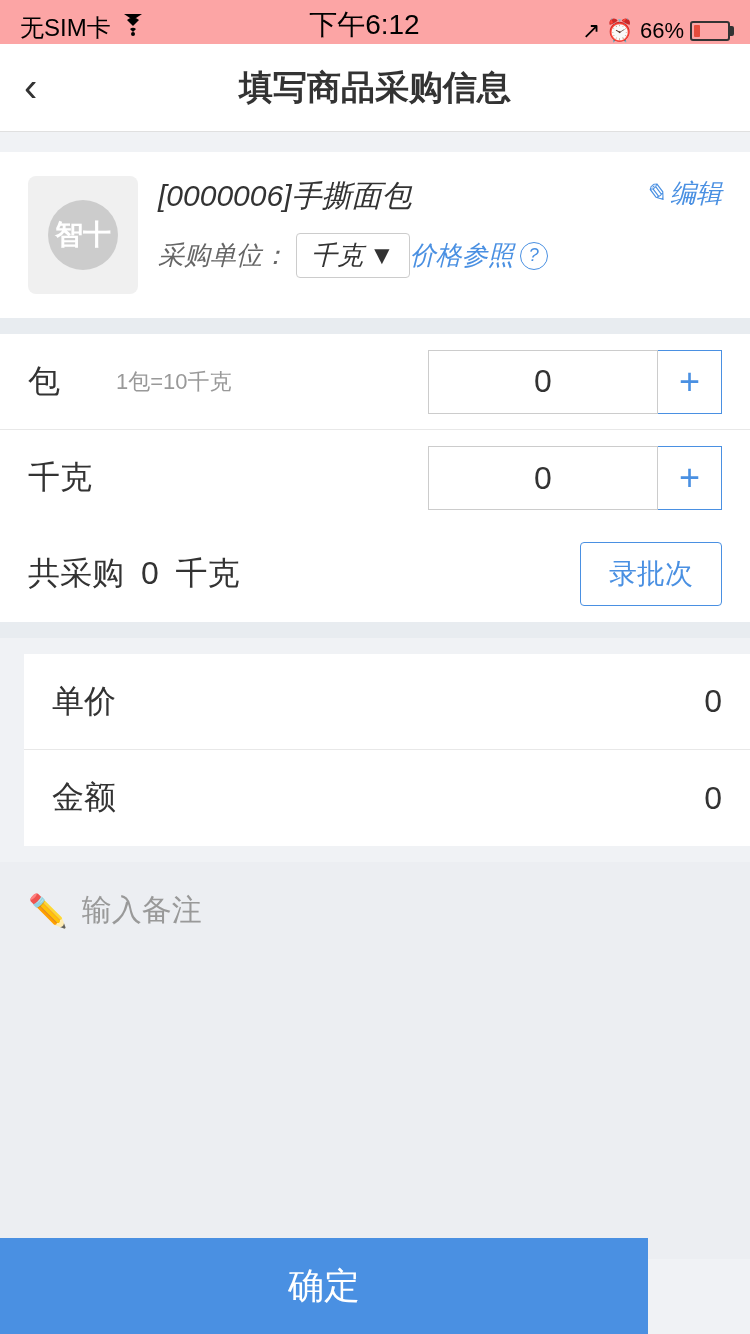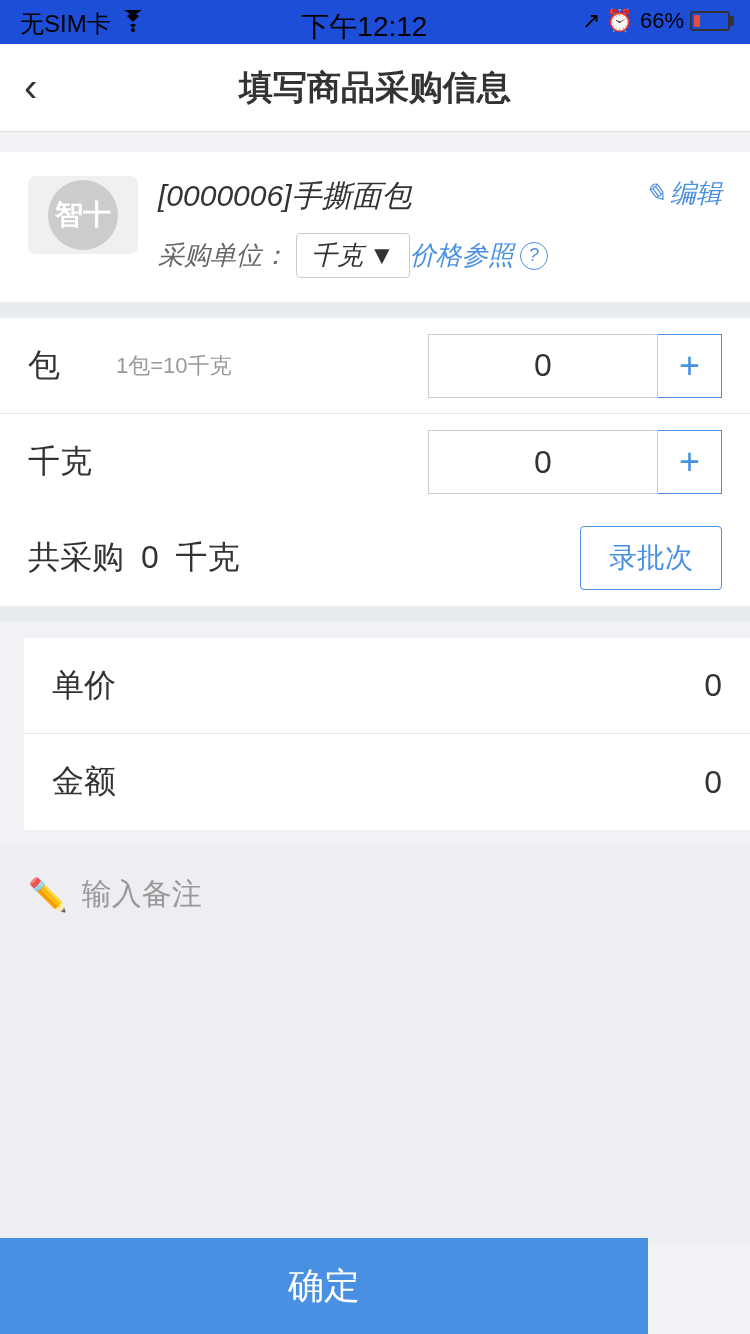--- a/index.html
+++ b/index.html
@@ -10,25 +10,25 @@
       font-family: -apple-system, "PingFang SC", "Helvetica Neue", sans-serif;
       background: #f0f2f5;
       font-size: 28px;
       color: #333;
     }
 
     
     .status-bar {
       width: 100%;
       height: 44px;
-      background: #1d4ed8;
-      display: flex;
-      align-items: flex-start;
+      background: #fca5a5;
+      display: flex;
+      align-items: flex-end;
       justify-content: space-between;
-      padding: 8px 20px;
+      padding: 0 20px;
       font-size: 24px;
       color: #000;
     }
     .status-left { display: flex; align-items: center; gap: 8px; }
     .status-center { font-size: 28px; font-weight: 500; }
     .status-right { display: flex; align-items: center; gap: 6px; font-size: 22px; }
     .battery-icon {
       width: 40px;
       height: 20px;
       border: 2px solid #333;
@@ -85,21 +85,21 @@
     .product-card {
       background: #fff;
       margin-top: 20px;
       padding: 24px 28px;
       display: flex;
       align-items: flex-start;
       gap: 20px;
     }
     .product-thumb {
       width: 110px;
-      height: 78px;
+      height: 118px;
       background: #f0f0f0;
       border-radius: 8px;
       display: flex;
       align-items: center;
       justify-content: center;
       flex-shrink: 0;
     }
     .product-thumb-inner {
       width: 70px;
       height: 70px;
@@ -318,21 +318,21 @@
       <span>无SIM卡</span>
       <span>
         <svg width="28" height="22" viewBox="0 0 28 22">
           <path d="M14 18l-3-3a4.5 4.5 0 016 0L14 18z" fill="#000"></path>
           <path d="M14 12L8 6a9 9 0 0112 0L14 12z" fill="#000"></path>
           <path d="M14 6L5 0a16 16 0 0118 0L14 6z" fill="#000"></path>
           <circle cx="14" cy="20" r="2" fill="#000"></circle>
         </svg>
       </span>
     </div>
-    <div class="status-center">下午12:12</div>
+    <div class="status-center">下午6:12</div>
     <div class="status-right">
       <span>↗</span>
       <span>⏰</span>
       <span>66%</span>
       <div class="battery-icon">
         <div class="battery-fill"></div>
       </div>
     </div>
   </div>
 

